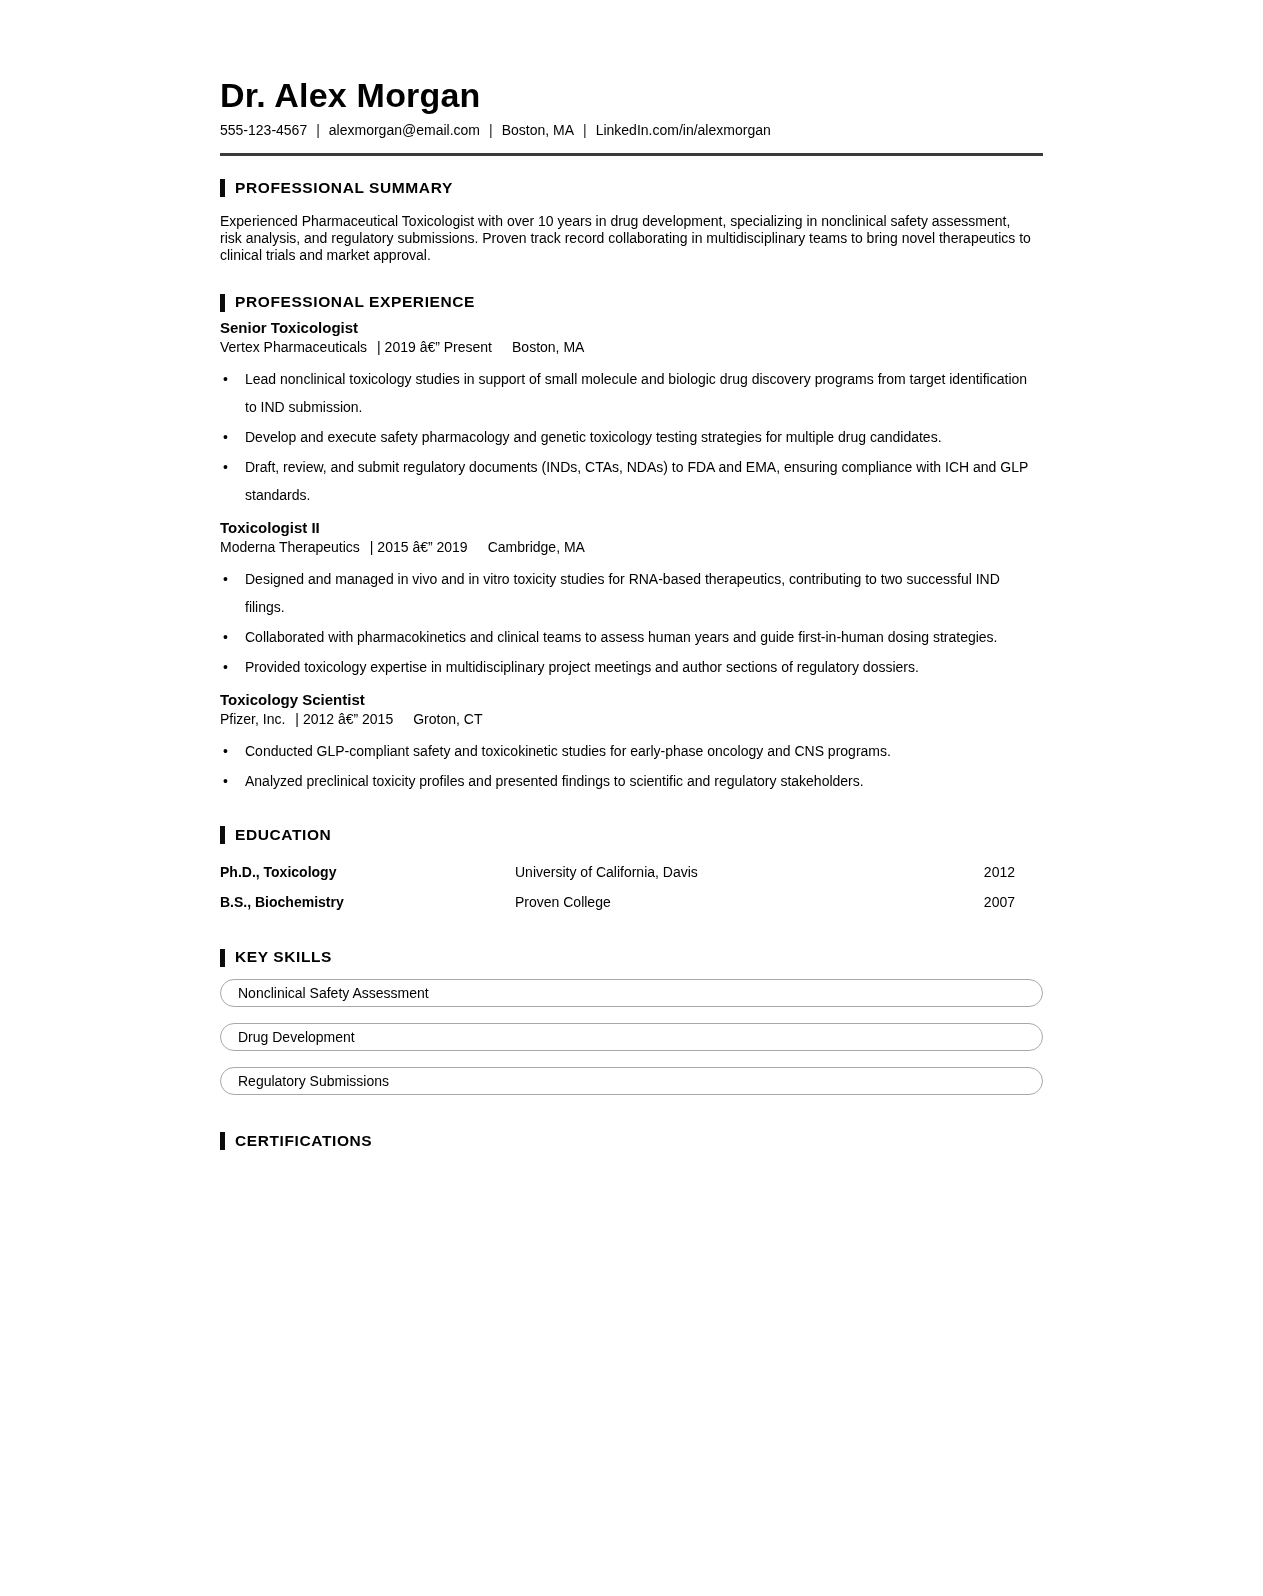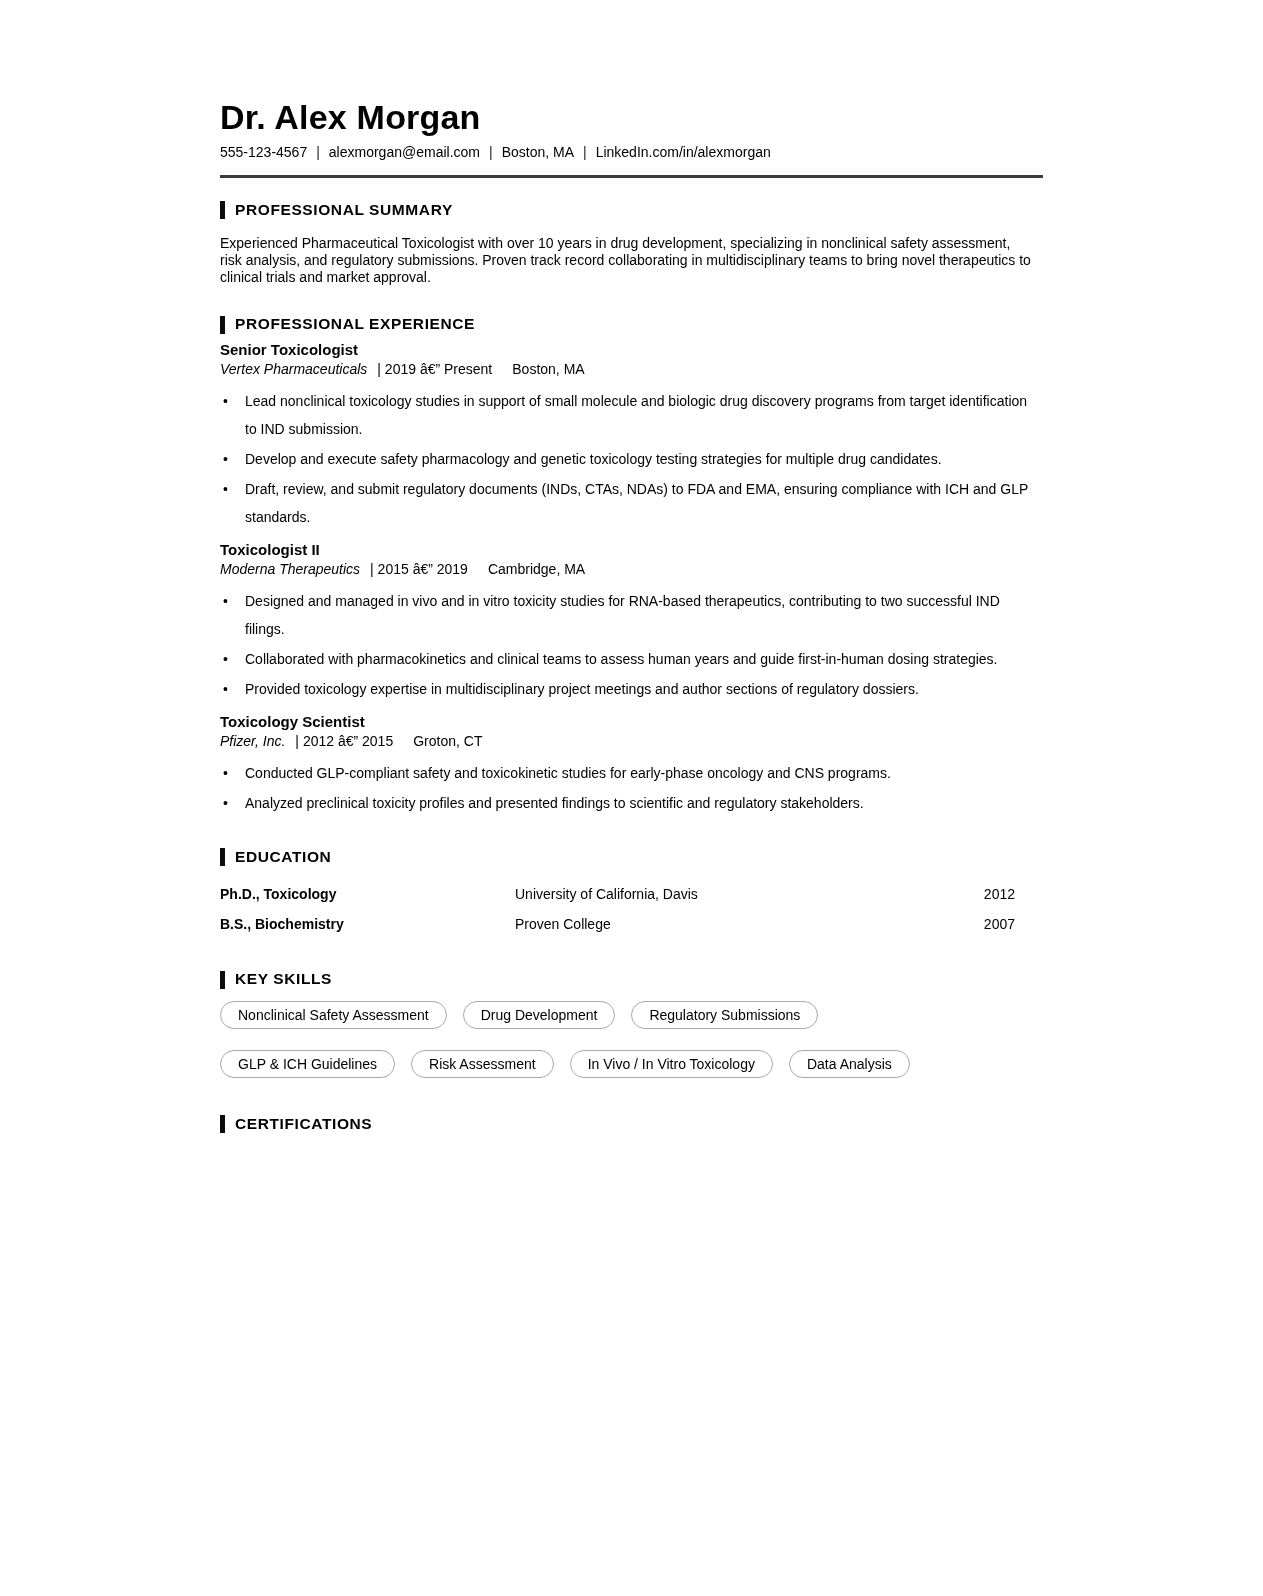--- a/index.html
+++ b/index.html
@@ -8,21 +8,21 @@
     width: 1263px;
     height: 1596px;
     background: #ffffff;
     color: #000000;
     font-family: "Liberation Sans", sans-serif;
     -webkit-font-smoothing: antialiased;
   }
   .page {
     width: 823px;
     margin: 0 auto;
-    padding-top: 98px;
+    padding-top: 76px;
   }
   
   h1 {
     margin: 0;
     font-size: 34px;
     font-weight: bold;
     line-height: 1.15;
     letter-spacing: 0.2px;
   }
   .contact {
@@ -76,21 +76,21 @@
     margin: 7px 0 0;
     font-size: 15px;
     font-weight: bold;
     line-height: 1.25;
   }
   .job + .job .job-title { margin-top: 10px; }
   .job-meta {
     font-size: 14px;
     line-height: 1.3;
   }
-  .job-meta .company { font-style: italic; }
+  .job-meta .company { }
   .job-meta .dates   { margin-left: 10px; }
   .job-meta .loc     { margin-left: 20px; }
   .bullets {
     margin: 9px 0 0;
     padding: 0;
     list-style: none;
     width: 812px;
   }
   .bullets li {
     position: relative;
@@ -114,21 +114,21 @@
     display: grid;
     grid-template-columns: 295px 1fr 110px;
     font-size: 14px;
     line-height: 30px;
   }
   .edu-row .degree { font-weight: bold; }
   .edu-row .year   { text-align: right; }
 
   
   .pill-row { margin-top: 21px; display: flex; gap: 16px; }
-  .pill-row.first { margin-top: 12px; }
+  .pill-row.first { margin-top: 12px; flex-direction: column; }
   .pill {
     display: inline-flex;
     align-items: center;
     height: 28px;
     padding: 0 17px;
     border: 1.5px solid #a8a8a8;
     border-radius: 14px;
     font-size: 14px;
     background: #ffffff;
     white-space: nowrap;
@@ -219,26 +219,20 @@
   <section class="sec-skills">
     <div class="sec-head">
       <span class="bar"></span>
       <h2>KEY SKILLS</h2>
     </div>
     <div class="pill-row first">
       <span class="pill">Nonclinical Safety Assessment</span>
       <span class="pill">Drug Development</span>
       <span class="pill">Regulatory Submissions</span>
     </div>
-    <div class="pill-row">
-      <span class="pill">GLP &amp; ICH Guidelines</span>
-      <span class="pill">Risk Assessment</span>
-      <span class="pill">In Vivo / In Vitro Toxicology</span>
-      <span class="pill">Data Analysis</span>
-    </div>
   </section>
 
   <section class="sec-certifications">
     <div class="sec-head">
       <span class="bar"></span>
       <h2>CERTIFICATIONS</h2>
     </div>
   </section>
 
 </div>

